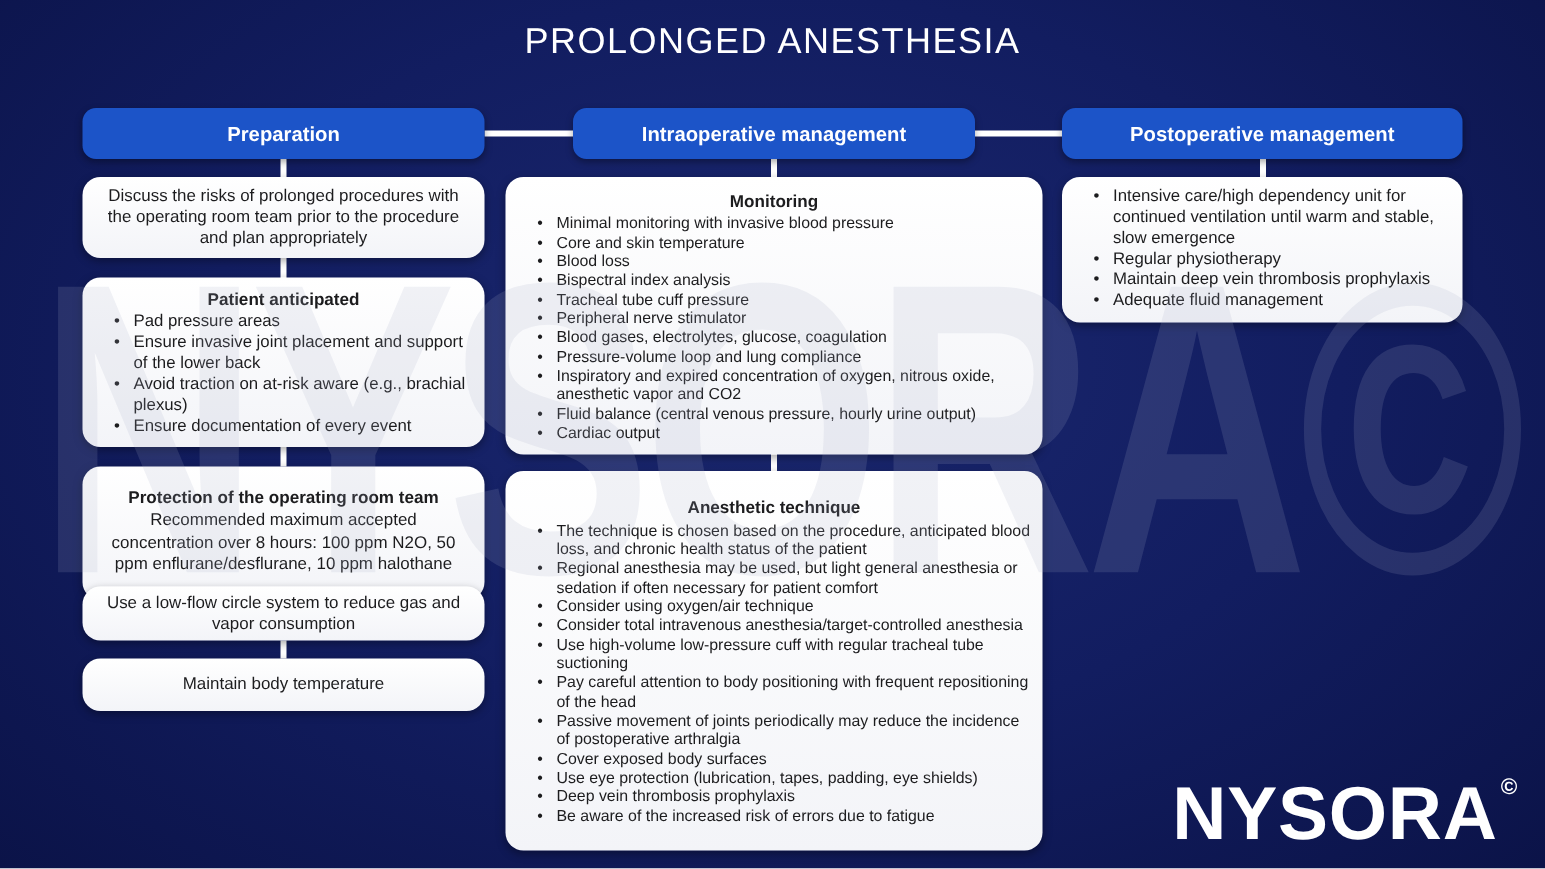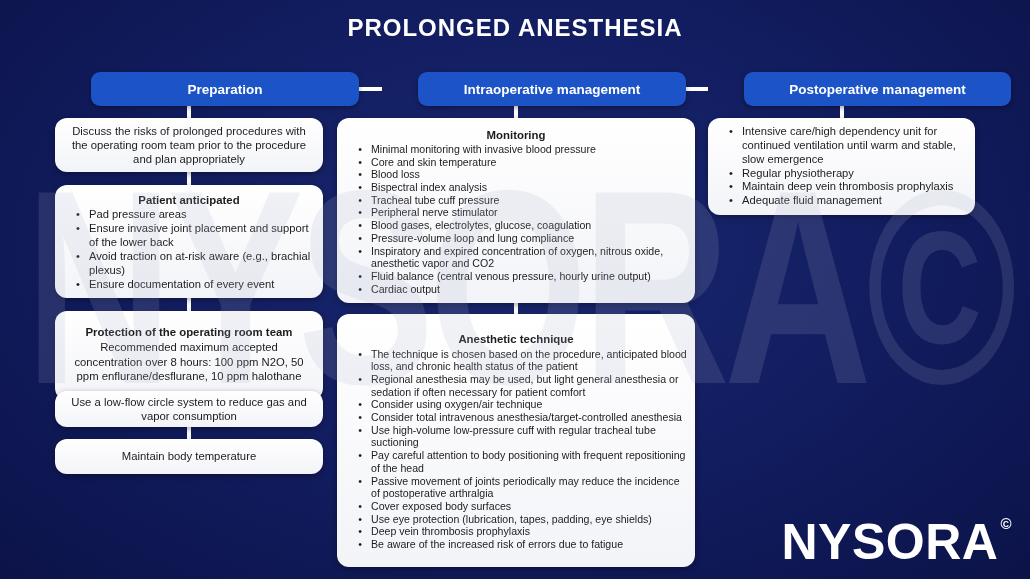--- a/index.html
+++ b/index.html
@@ -3,28 +3,27 @@
 <meta charset="utf-8">
 <style>
   html,body{margin:0;padding:0;}
   .canvas{
     position:relative;width:1030px;height:579px;overflow:hidden;
     background:radial-gradient(ellipse at 50% 42%, #1b2870 0%, #121d60 52%, #0b1348 100%);
     font-family:"Liberation Sans","DejaVu Sans",sans-serif;
   }
   .title{
     position:absolute;left:0;top:14px;width:100%;text-align:center;
-    color:#ffffff;font-size:24px;font-weight:bold;letter-spacing:1px;z-index:4;
+    color:#ffffff;font-size:24px;font-weight:normal;letter-spacing:1px;z-index:4;
   }
   .header{
     position:absolute;height:34px;background:#1c54c8;border-radius:9px;
     display:flex;align-items:center;justify-content:center;
     color:#ffffff;font-size:13.5px;font-weight:bold;z-index:3;
     box-shadow:0 2px 5px rgba(0,0,0,0.35);
-    margin-left:36px;
   }
   .hline,.vline{position:absolute;background:#ffffff;z-index:2;}
   .hline{height:4px;}
   .vline{width:4px;}
   .box{
     position:absolute;background:linear-gradient(#ffffff,#f3f4f8);
     border-radius:12px;z-index:3;box-shadow:0 2px 6px rgba(0,0,0,0.35);
     color:#1c1c1e;display:flex;flex-direction:column;justify-content:center;
     box-sizing:border-box;overflow:hidden;
   }

